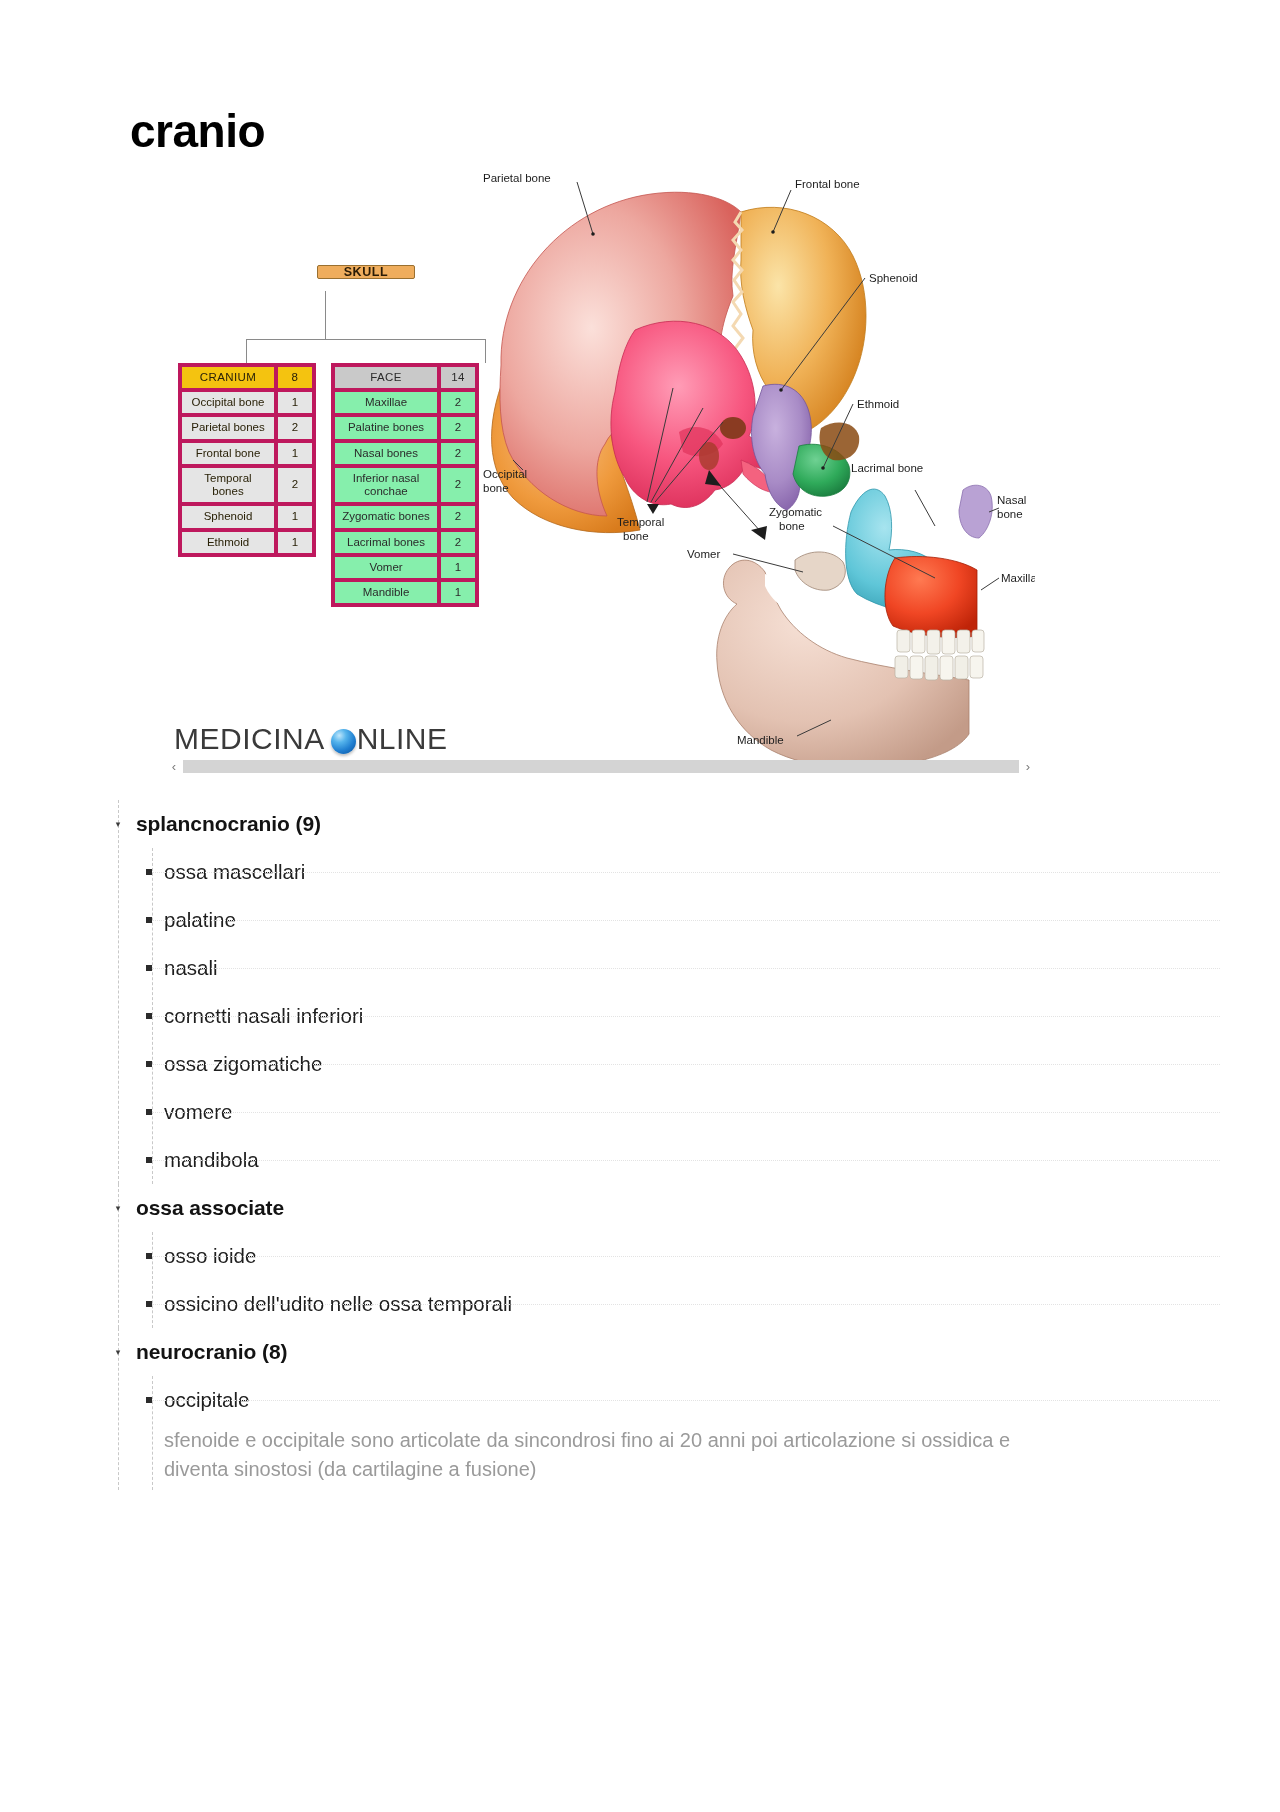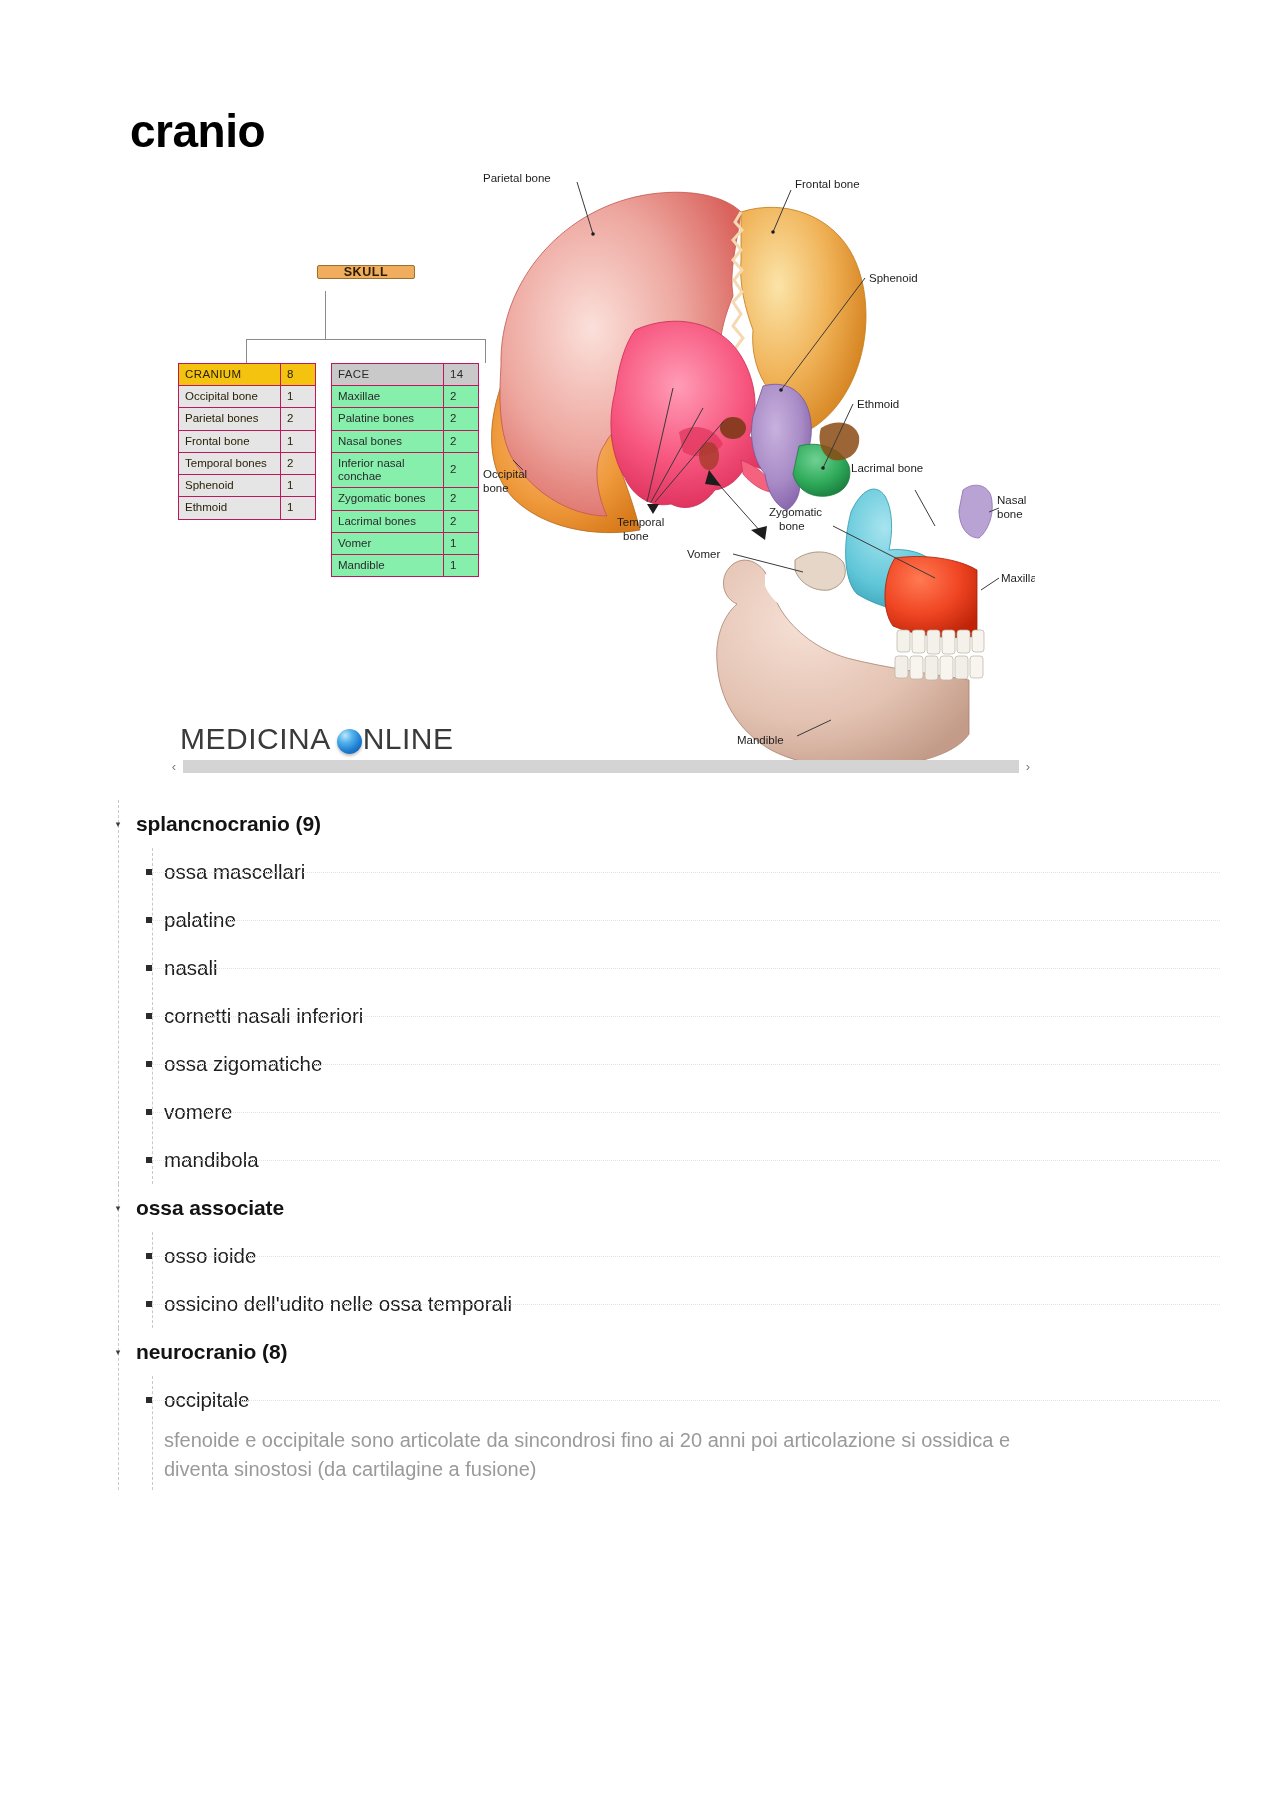--- a/index.html
+++ b/index.html
@@ -105,23 +105,23 @@
   .l-drop  { left: 81px;  top: 74px;  width: 1px;  height: 24px; }
   .r-drop  { left: 320px; top: 74px;  width: 1px;  height: 24px; }
 
   table.bones {
     position: absolute;
     border-collapse: collapse;
     font-size: 11.5px;
     color: #2a2208;
   }
   table.bones td, table.bones th {
-    border: 1px solid #be185d;
+    border: 4px solid #be185d;
     padding: 4px 6px;
-    text-align: left;
+    text-align: center;
     font-weight: normal;
     line-height: 1.15;
   }
   
   .tbl-cranium { left: 13px; top: 98px; width: 138px; }
   .tbl-cranium th { background: #f4c310; font-weight: bold; letter-spacing: .4px; color:#2a2208;}
   .tbl-cranium td { background: #e5e5e5; }
   .tbl-cranium .num { width: 22px; }
 
   
@@ -527,21 +527,21 @@
       <text class="anno-text" x="386" y="312">Lacrimal bone</text>
 
       <text class="anno-text" x="532" y="344">Nasal</text>
       <text class="anno-text" x="532" y="358">bone</text>
 
       <text class="anno-text" x="536" y="422">Maxilla</text>
 
       <text class="anno-text" x="272" y="584">Mandible</text>
     </svg>
 
-    <div class="logo" style="position:absolute;left:15px;top:562px;">
+    <div class="logo" style="position:absolute;left:9px;top:562px;">
       <span>MEDICINA</span>
       <span class="sphere"></span>
       <span>NLINE</span>
     </div>
 
   </div>
 </div>
 
 <div class="img-scrollbar">
   <div class="sb-arrow">‹</div>

